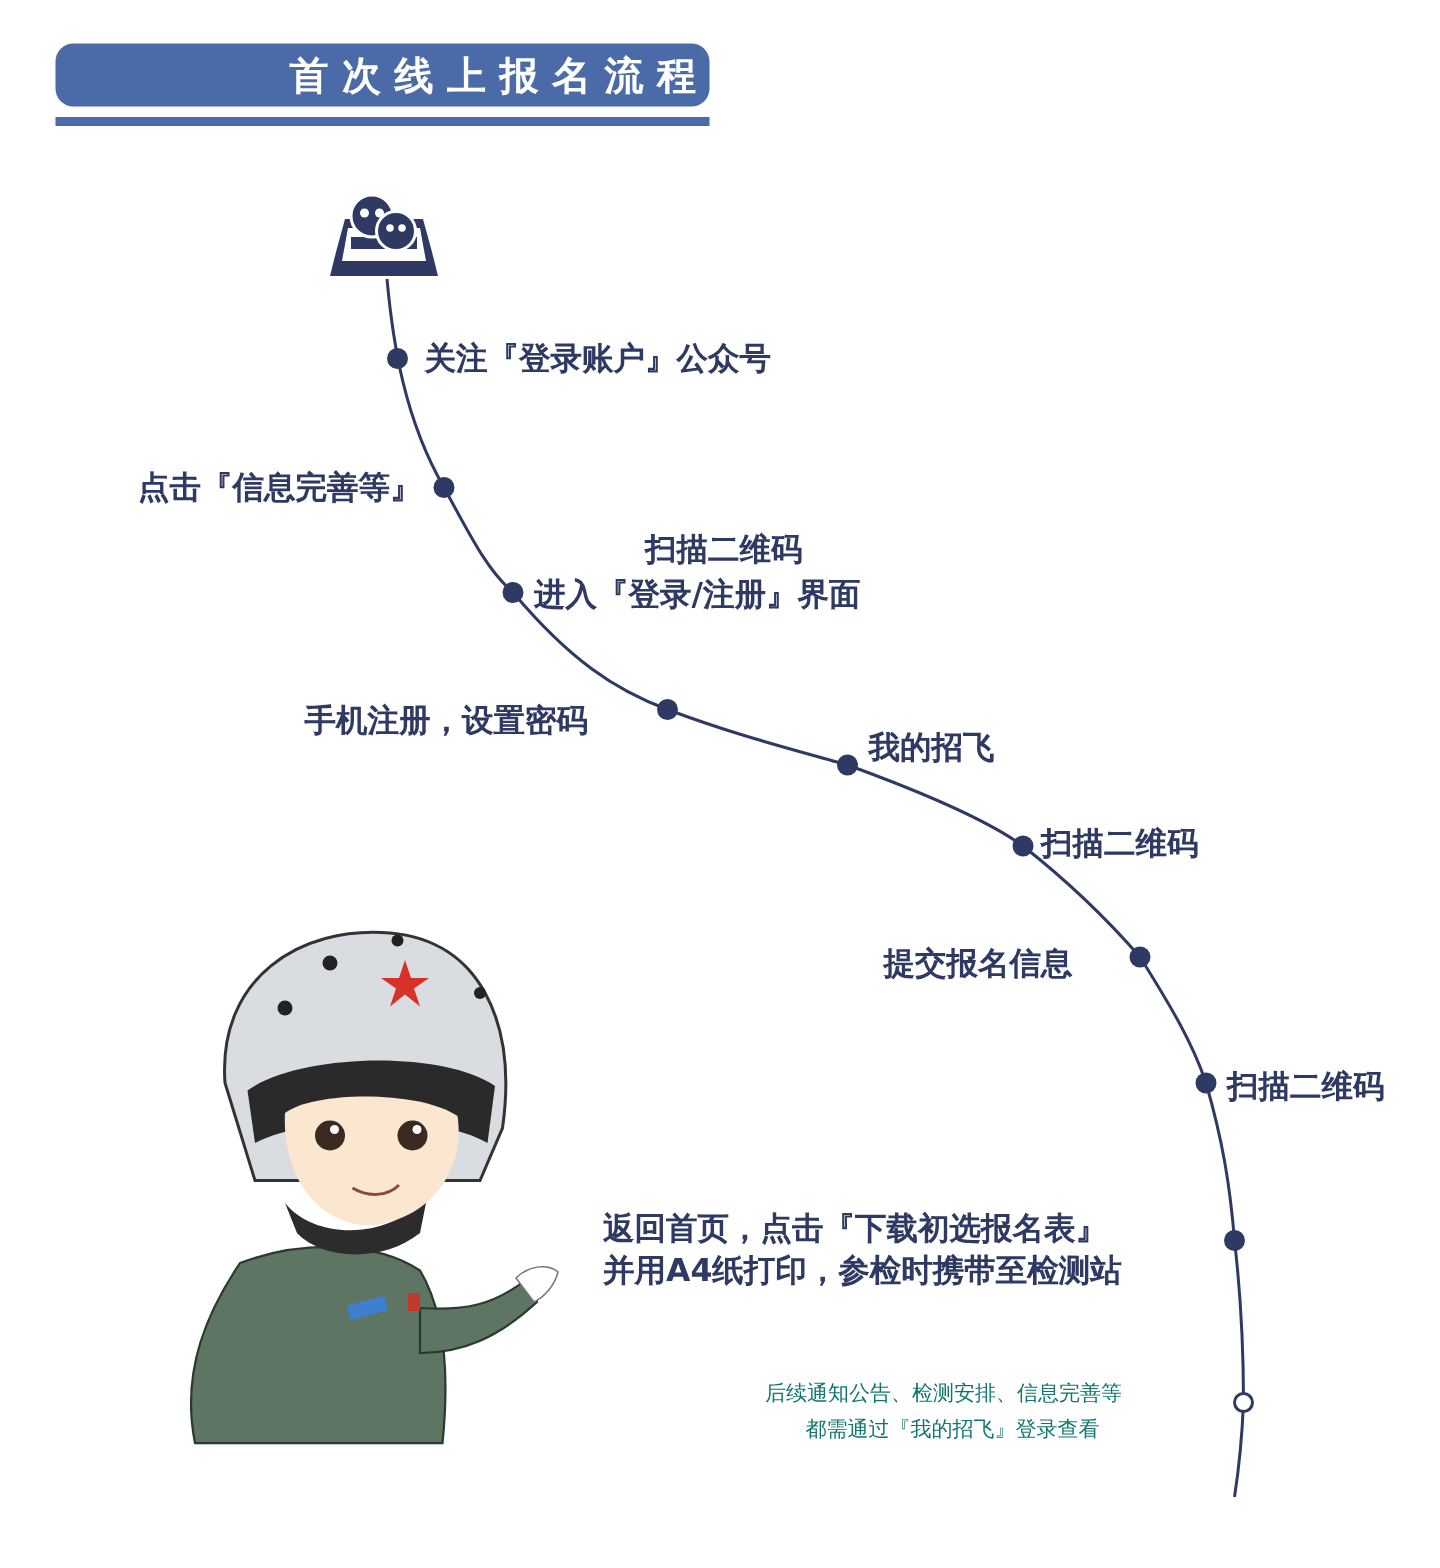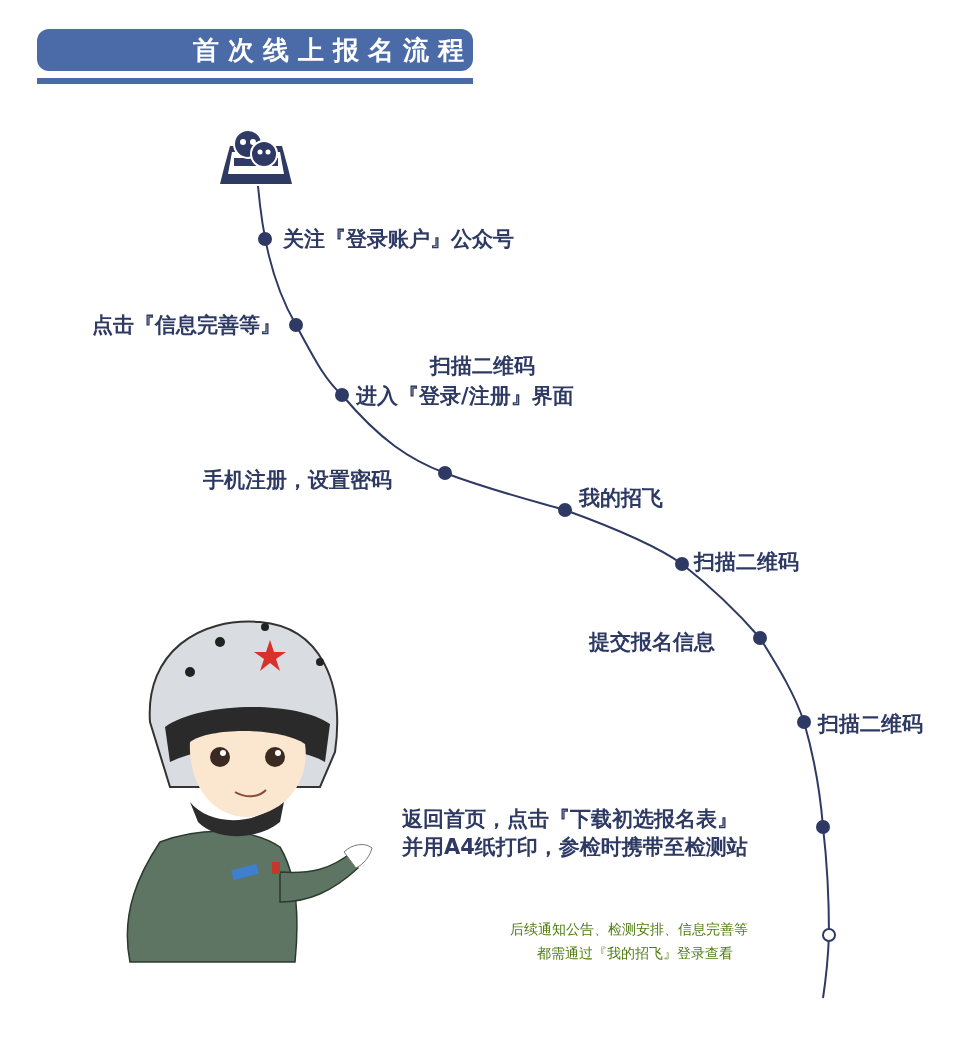--- a/index.html
+++ b/index.html
@@ -5,21 +5,21 @@
   html, body { margin:0; padding:0; background:#ffffff; }
   body { width:960px; height:1045px; position:relative; overflow:hidden;
          font-family:"DejaVu Sans", "Liberation Sans", sans-serif; color:#2e3a63; }
   .title-bar { position:absolute; left:37px; top:29px; width:436px; height:42px;
                background:#4a6ba8; border-radius:12px; display:flex; align-items:center;
                justify-content:flex-end; }
   .title-text { color:#ffffff; font-size:26px; font-weight:bold; letter-spacing:9px; }
   .title-underline { position:absolute; left:37px; top:78px; width:436px; height:6px; background:#4a6ba8; }
   svg.flow { position:absolute; left:0; top:0; }
   .label { position:absolute; font-size:21px; font-weight:bold; color:#2e3a63; white-space:nowrap; line-height:26px; }
-  .note { position:absolute; font-size:14px; color:#4d7c0f; text-align:right; line-height:22px; white-space:nowrap; }
+  .note { position:absolute; font-size:14px; color:#0f766e; text-align:right; line-height:22px; white-space:nowrap; }
   .wechat-icon { position:absolute; left:216px; top:128px; width:80px; height:60px; }
   .pilot { position:absolute; left:120px; top:612px; width:260px; height:360px; }
 </style>
 </head>
 <body>
 
 <div class="title-bar">
   <span class="title-text">首次线上报名流程</span>
 </div>
 <div class="title-underline"></div>

